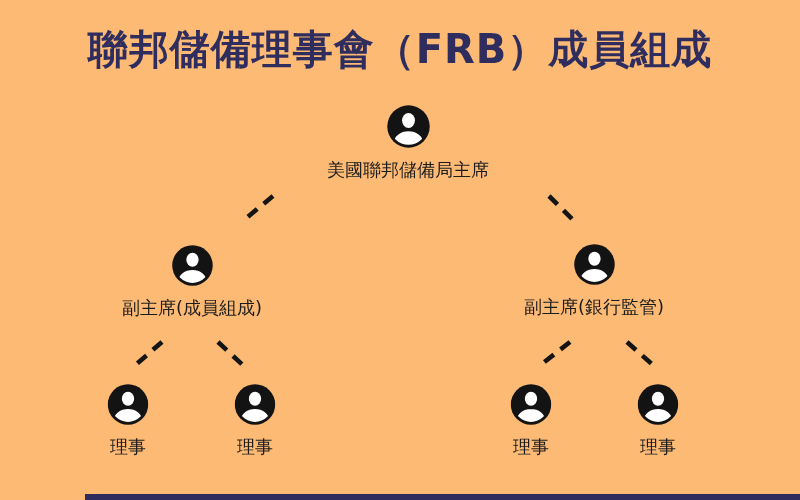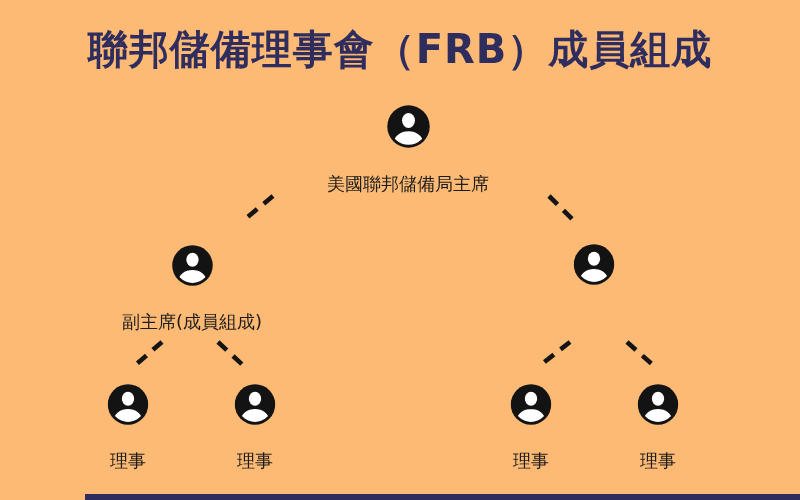--- a/index.html
+++ b/index.html
@@ -9,21 +9,21 @@
   }
   .title{
     position:absolute;top:22px;left:0;right:0;margin:0;
     text-align:center;font-size:40px;font-weight:800;
     color:#2F2D5E;letter-spacing:1px;white-space:nowrap;
   }
   .connectors{position:absolute;left:0;top:0;}
   .connectors line{stroke:#141414;stroke-width:4.6;stroke-dasharray:12 8.5;}
   .node{
     position:absolute;display:flex;flex-direction:column;align-items:center;
-    gap:25px;transform:translateX(-50%);
+    gap:11px;transform:translateX(-50%);
   }
   .picon{display:block;line-height:0;}
   .nlabel{
     font-size:18px;color:#1C1C1C;white-space:nowrap;line-height:1.2;
     text-align:center;
   }
   .bottom-bar{
     position:absolute;left:85px;right:0;bottom:0;height:6px;background:#2E2C5E;
   }
 </style>
@@ -77,20 +77,21 @@
   <div class="node" style="left:594px;top:244px;">
     <span class="picon">
       <svg width="41" height="41" viewBox="0 0 48 48" aria-hidden="true">
         <circle cx="24" cy="24" r="23.7" fill="#131313"></circle>
         <g clip-path="url(#pc)" fill="#FFFFFF">
           <ellipse cx="24" cy="17.3" rx="7.2" ry="8.3"></ellipse>
           <path d="M24 29.2c-9 0-16.6 5.2-17.6 16h35.2c-1-10.8-8.6-16-17.6-16z"></path>
         </g>
       </svg>
     </span>
+    <span class="nlabel">副主席(銀行監管)</span>
   </div>
 
   <div class="node" style="left:128px;top:384px;">
     <span class="picon">
       <svg width="41" height="41" viewBox="0 0 48 48" aria-hidden="true">
         <circle cx="24" cy="24" r="23.7" fill="#131313"></circle>
         <g clip-path="url(#pc)" fill="#FFFFFF">
           <ellipse cx="24" cy="17.3" rx="7.2" ry="8.3"></ellipse>
           <path d="M24 29.2c-9 0-16.6 5.2-17.6 16h35.2c-1-10.8-8.6-16-17.6-16z"></path>
         </g>

